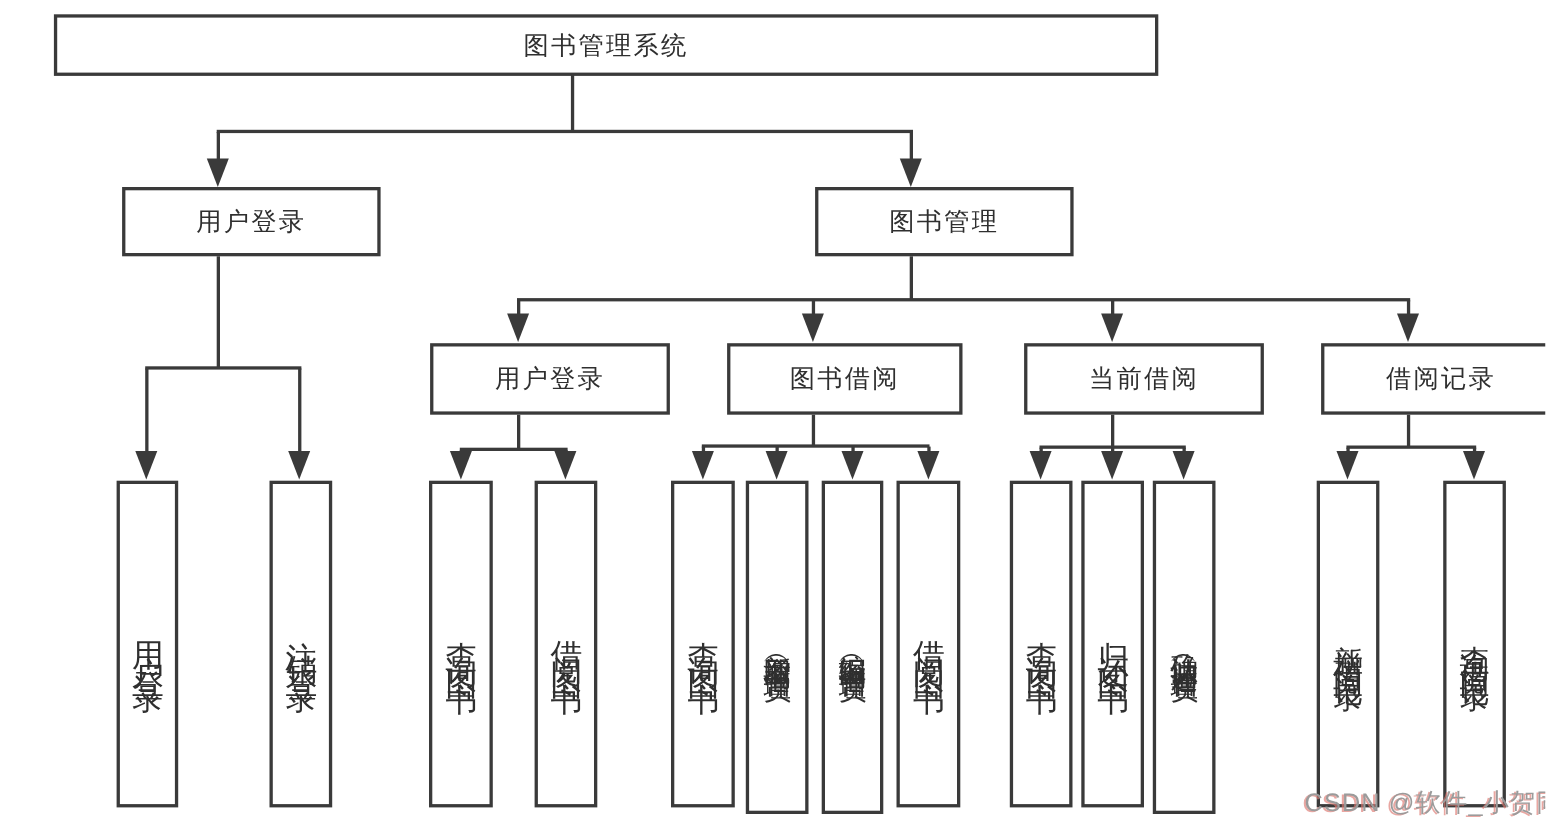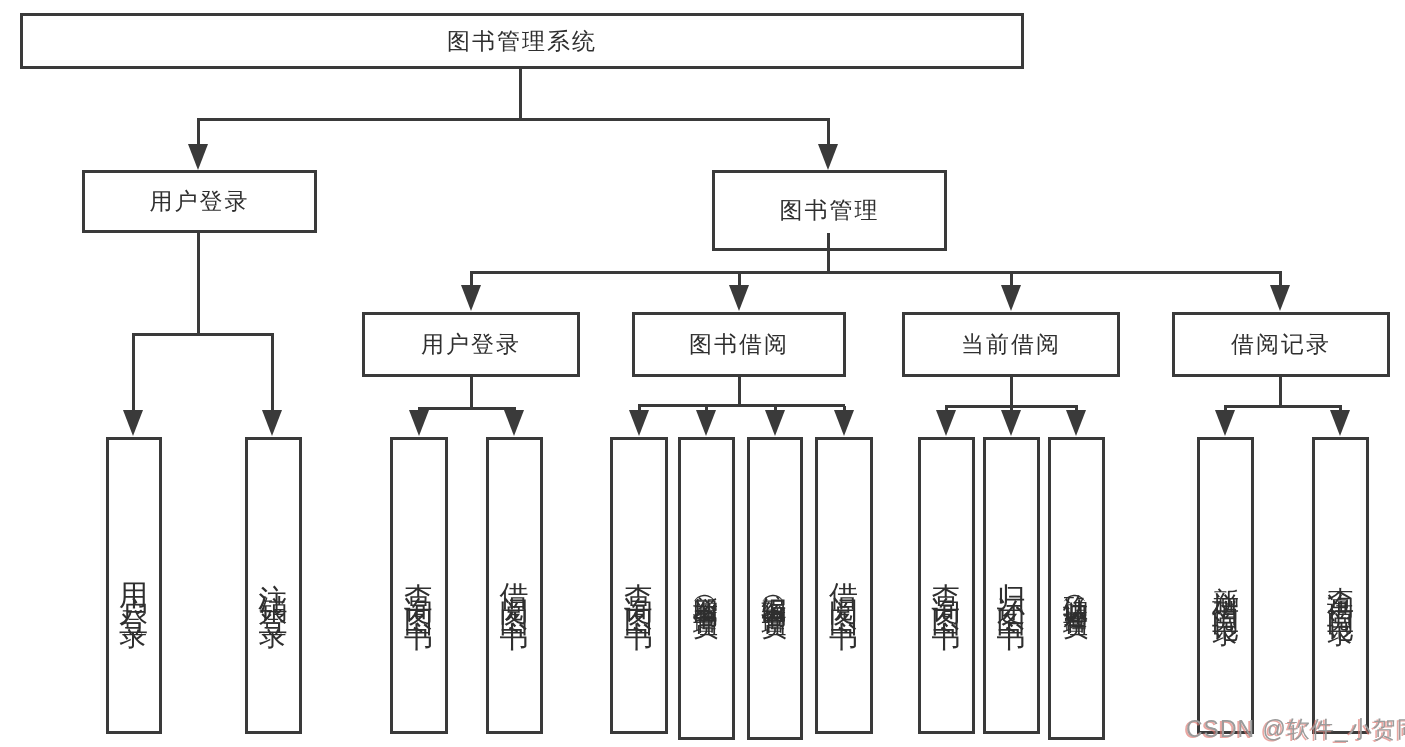--- a/index.html
+++ b/index.html
@@ -4,21 +4,21 @@
 <style>
   html,body{margin:0;padding:0;background:#ffffff;}
   #stage{
     position:relative;width:1405px;height:747px;background:#ffffff;overflow:hidden;
     font-family:"Liberation Sans","DejaVu Sans",sans-serif;color:#2f2f2f;
   }
   .box{
     position:absolute;border:3px solid #3a3a3a;background:#ffffff;box-sizing:border-box;
     display:flex;align-items:center;justify-content:center;
   }
-  .h-box{font-size:23px;letter-spacing:2px;}
+  .h-box{font-size:23px;letter-spacing:2px;margin-left:29px;}
   .v-box{
     writing-mode:vertical-rl;text-orientation:mixed;
     display:flex;align-items:center;justify-content:center;
   }
   .t4{font-size:29px;letter-spacing:13px;padding-bottom:0;}
   .t6{font-size:27px;letter-spacing:7px;}
   .t9{font-size:25px;letter-spacing:3px;}
   .hline,.vline{position:absolute;background:#3a3a3a;}
   .hline{height:3px;}
   .vline{width:3px;}
@@ -46,21 +46,21 @@
   <div class="vline" style="left:519px;top:68px;height:52px;"></div>
   <div class="hline" style="left:197px;top:118px;width:633px;"></div>
   <div class="vline" style="left:197px;top:120px;height:28px;"></div>
   <div class="arrow" style="left:188px;top:144px;"></div>
   <div class="vline" style="left:827px;top:120px;height:28px;"></div>
   <div class="arrow" style="left:818px;top:144px;"></div>
 
   <div class="box h-box" style="left:82px;top:170px;width:235px;height:63px;">
     <span>用户登录</span>
   </div>
-  <div class="box h-box" style="left:712px;top:170px;width:235px;height:81px;text-align:center;">
+  <div class="box h-box" style="left:712px;top:170px;width:235px;height:63px;text-align:center;">
     <span>图书管理</span>
   </div>
 
   <div class="vline" style="left:197px;top:233px;height:102px;"></div>
   <div class="hline" style="left:132px;top:333px;width:142px;"></div>
   <div class="vline" style="left:132px;top:335px;height:77px;"></div>
   <div class="arrow" style="left:123px;top:410px;"></div>
   <div class="vline" style="left:271px;top:335px;height:77px;"></div>
   <div class="arrow" style="left:262px;top:410px;"></div>
 

